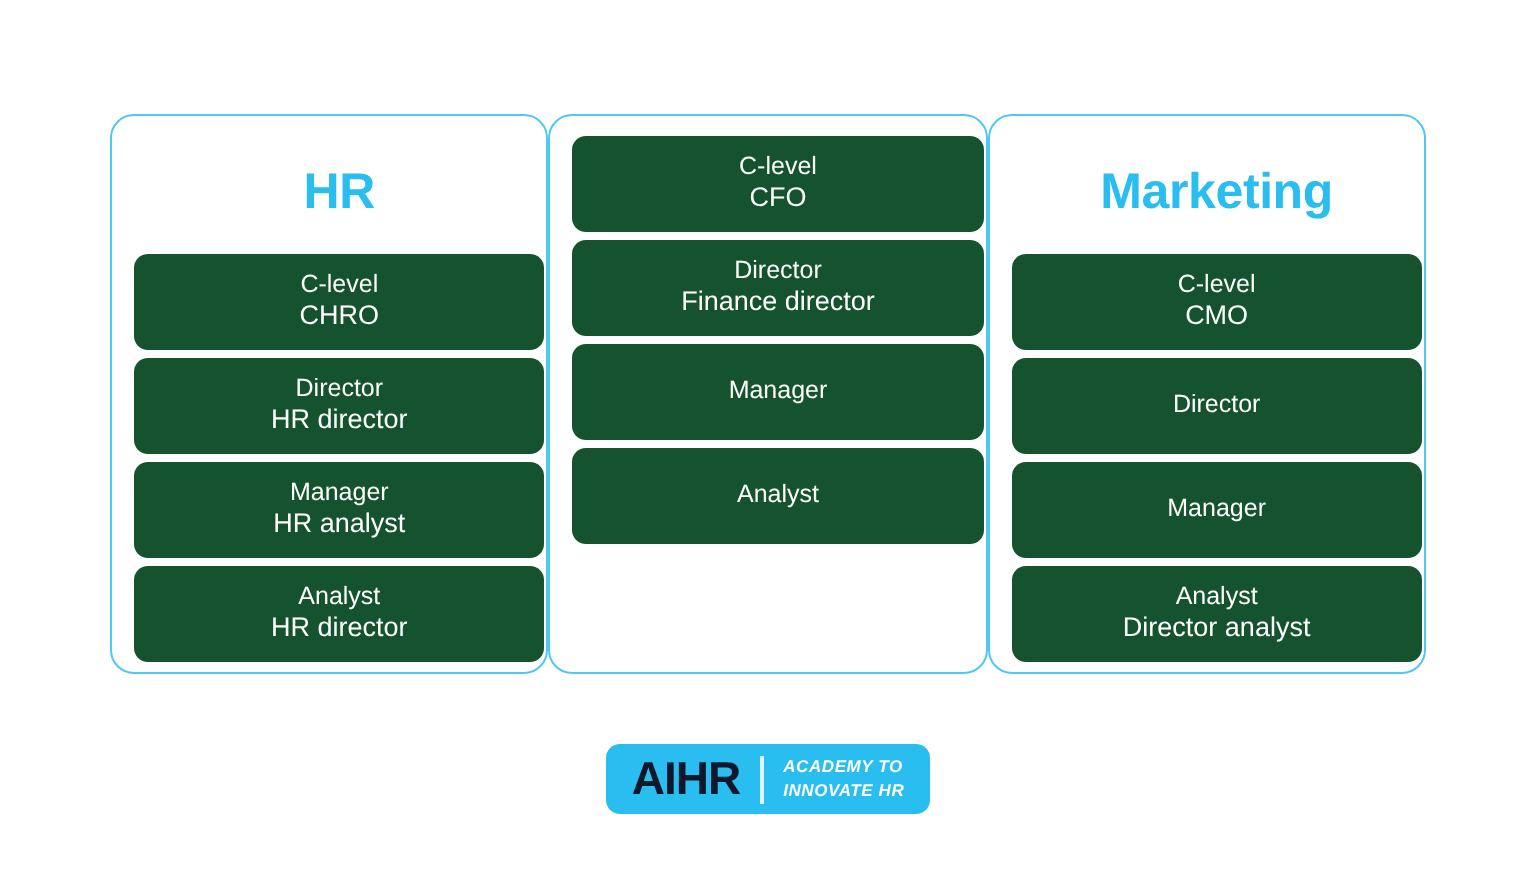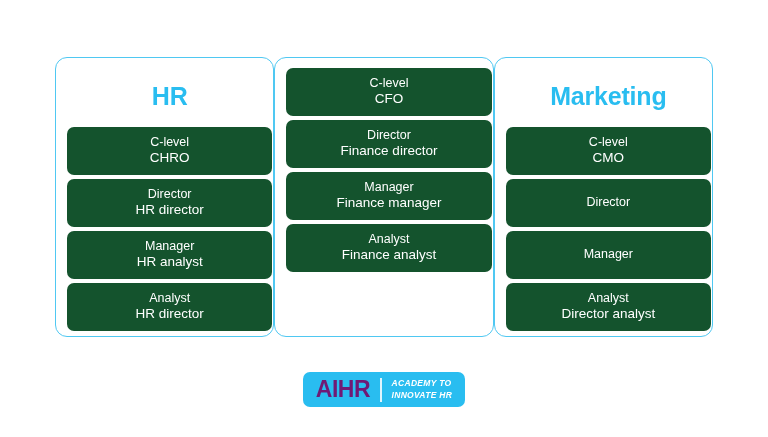--- a/index.html
+++ b/index.html
@@ -105,21 +105,21 @@
     background: #29BDF0;
     border-radius: 7px;
     height: 35px;
     display: flex;
     align-items: center;
     padding: 0 13px;
     box-sizing: border-box;
   }
 
   .logo-mark {
-    color: #701a75;
+    color: #0f172a;
     font-size: 23px;
     font-weight: bold;
     letter-spacing: -0.5px;
     line-height: 1;
     padding-right: 10px;
   }
 
   .logo-divider {
     width: 1.5px;
     height: 24px;
@@ -172,25 +172,23 @@
         <div class="pill">
           <span class="pill-level">C-level</span>
           <span class="pill-role">CFO</span>
         </div>
         <div class="pill">
           <span class="pill-level">Director</span>
           <span class="pill-role">Finance director</span>
         </div>
         <div class="pill">
           <span class="pill-level">Manager</span>
-          <span class="pill-role">Finance manager</span>
         </div>
         <div class="pill">
           <span class="pill-level">Analyst</span>
-          <span class="pill-role">Finance analyst</span>
         </div>
       </div>
     </div>
 
     <div class="dept-card">
       <div class="dept-title">Marketing</div>
       <div class="pill-stack">
         <div class="pill">
           <span class="pill-level">C-level</span>
           <span class="pill-role">CMO</span>

